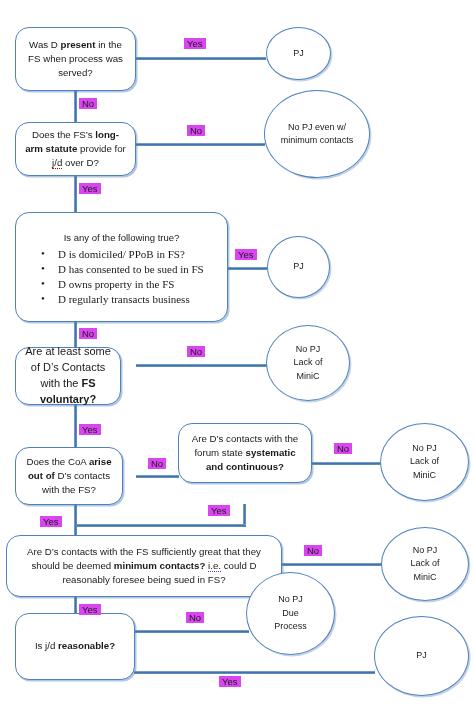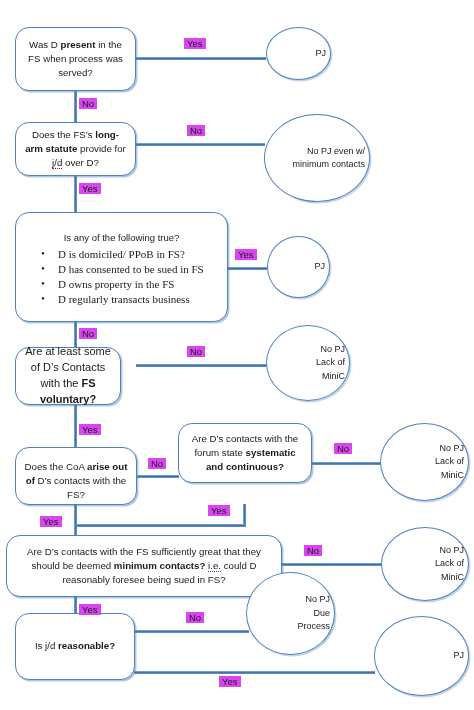--- a/index.html
+++ b/index.html
@@ -32,21 +32,20 @@
     border: 1.4px solid #4f81bd;
     z-index: 3;
   }
   .box {
     border-radius: 14px;
     box-shadow: 1.5px 1.5px 0 0 rgba(79,129,189,0.45);
   }
   .circle {
     border-radius: 50%;
     box-shadow: 1.5px 1.5px 0 0 rgba(79,129,189,0.35);
-    text-align: right;
   }
   .node-inner {
     padding: 2px 8px;
     line-height: 1.45;
     width: 100%;
   }
   .circle .node-inner {
     padding: 2px 4px;
     line-height: 1.5;
   }
@@ -170,21 +169,21 @@
   </div>
 
   <div class="node circle" style="left:266px; top:27px; width:65px; height:53px; font-size:9px;">
     <div class="node-inner">PJ</div>
   </div>
 
   <div class="node box" style="left:15px; top:122px; width:121px; height:54px; font-size:9.7px;">
     <div class="node-inner"><span>Does the FS’s </span><b>long-arm statute</b><span> provide for </span><span class="sp-red">j/d</span><span> over D?</span></div>
   </div>
 
-  <div class="node circle" style="left:264px; top:114px; width:106px; height:88px; font-size:9px;">
+  <div class="node circle" style="left:264px; top:90px; width:106px; height:88px; font-size:9px;">
     <div class="node-inner">No PJ even w/ minimum contacts</div>
   </div>
 
   <div class="node box" style="left:15px; top:212px; width:213px; height:110px;">
     <div class="node-inner node-list">
       <div class="list-head">Is any of the following true?</div>
       <ul class="serif-list">
           <li>D is domiciled/ PPoB in FS?</li>
           <li>D has consented to be sued in FS</li>
           <li>D owns property in the FS</li>
@@ -198,21 +197,21 @@
   </div>
 
   <div class="node box" style="left:15px; top:347px; width:106px; height:58px; font-size:11px;">
     <div class="node-inner"><span>Are at least some of D’s Contacts with the </span><b>FS voluntary?</b></div>
   </div>
 
   <div class="node circle" style="left:266px; top:325px; width:84px; height:76px; font-size:9px;">
     <div class="node-inner">No PJ<br>Lack of<br>MiniC</div>
   </div>
 
-  <div class="node box" style="left:15px; top:447px; width:122px; height:58px; font-size:9.7px;align-items:flex-end;">
+  <div class="node box" style="left:15px; top:447px; width:108px; height:58px; font-size:9.7px;">
     <div class="node-inner"><span>Does the CoA </span><b>arise out of</b><span> D’s contacts with the FS?</span></div>
   </div>
 
   <div class="node box" style="left:178px; top:423px; width:134px; height:60px; font-size:9.7px;">
     <div class="node-inner"><span>Are D’s contacts with the forum state </span><b>systematic and continuous?</b></div>
   </div>
 
   <div class="node circle" style="left:380px; top:423px; width:89px; height:78px; font-size:9px;">
     <div class="node-inner">No PJ<br>Lack of<br>MiniC</div>
   </div>

